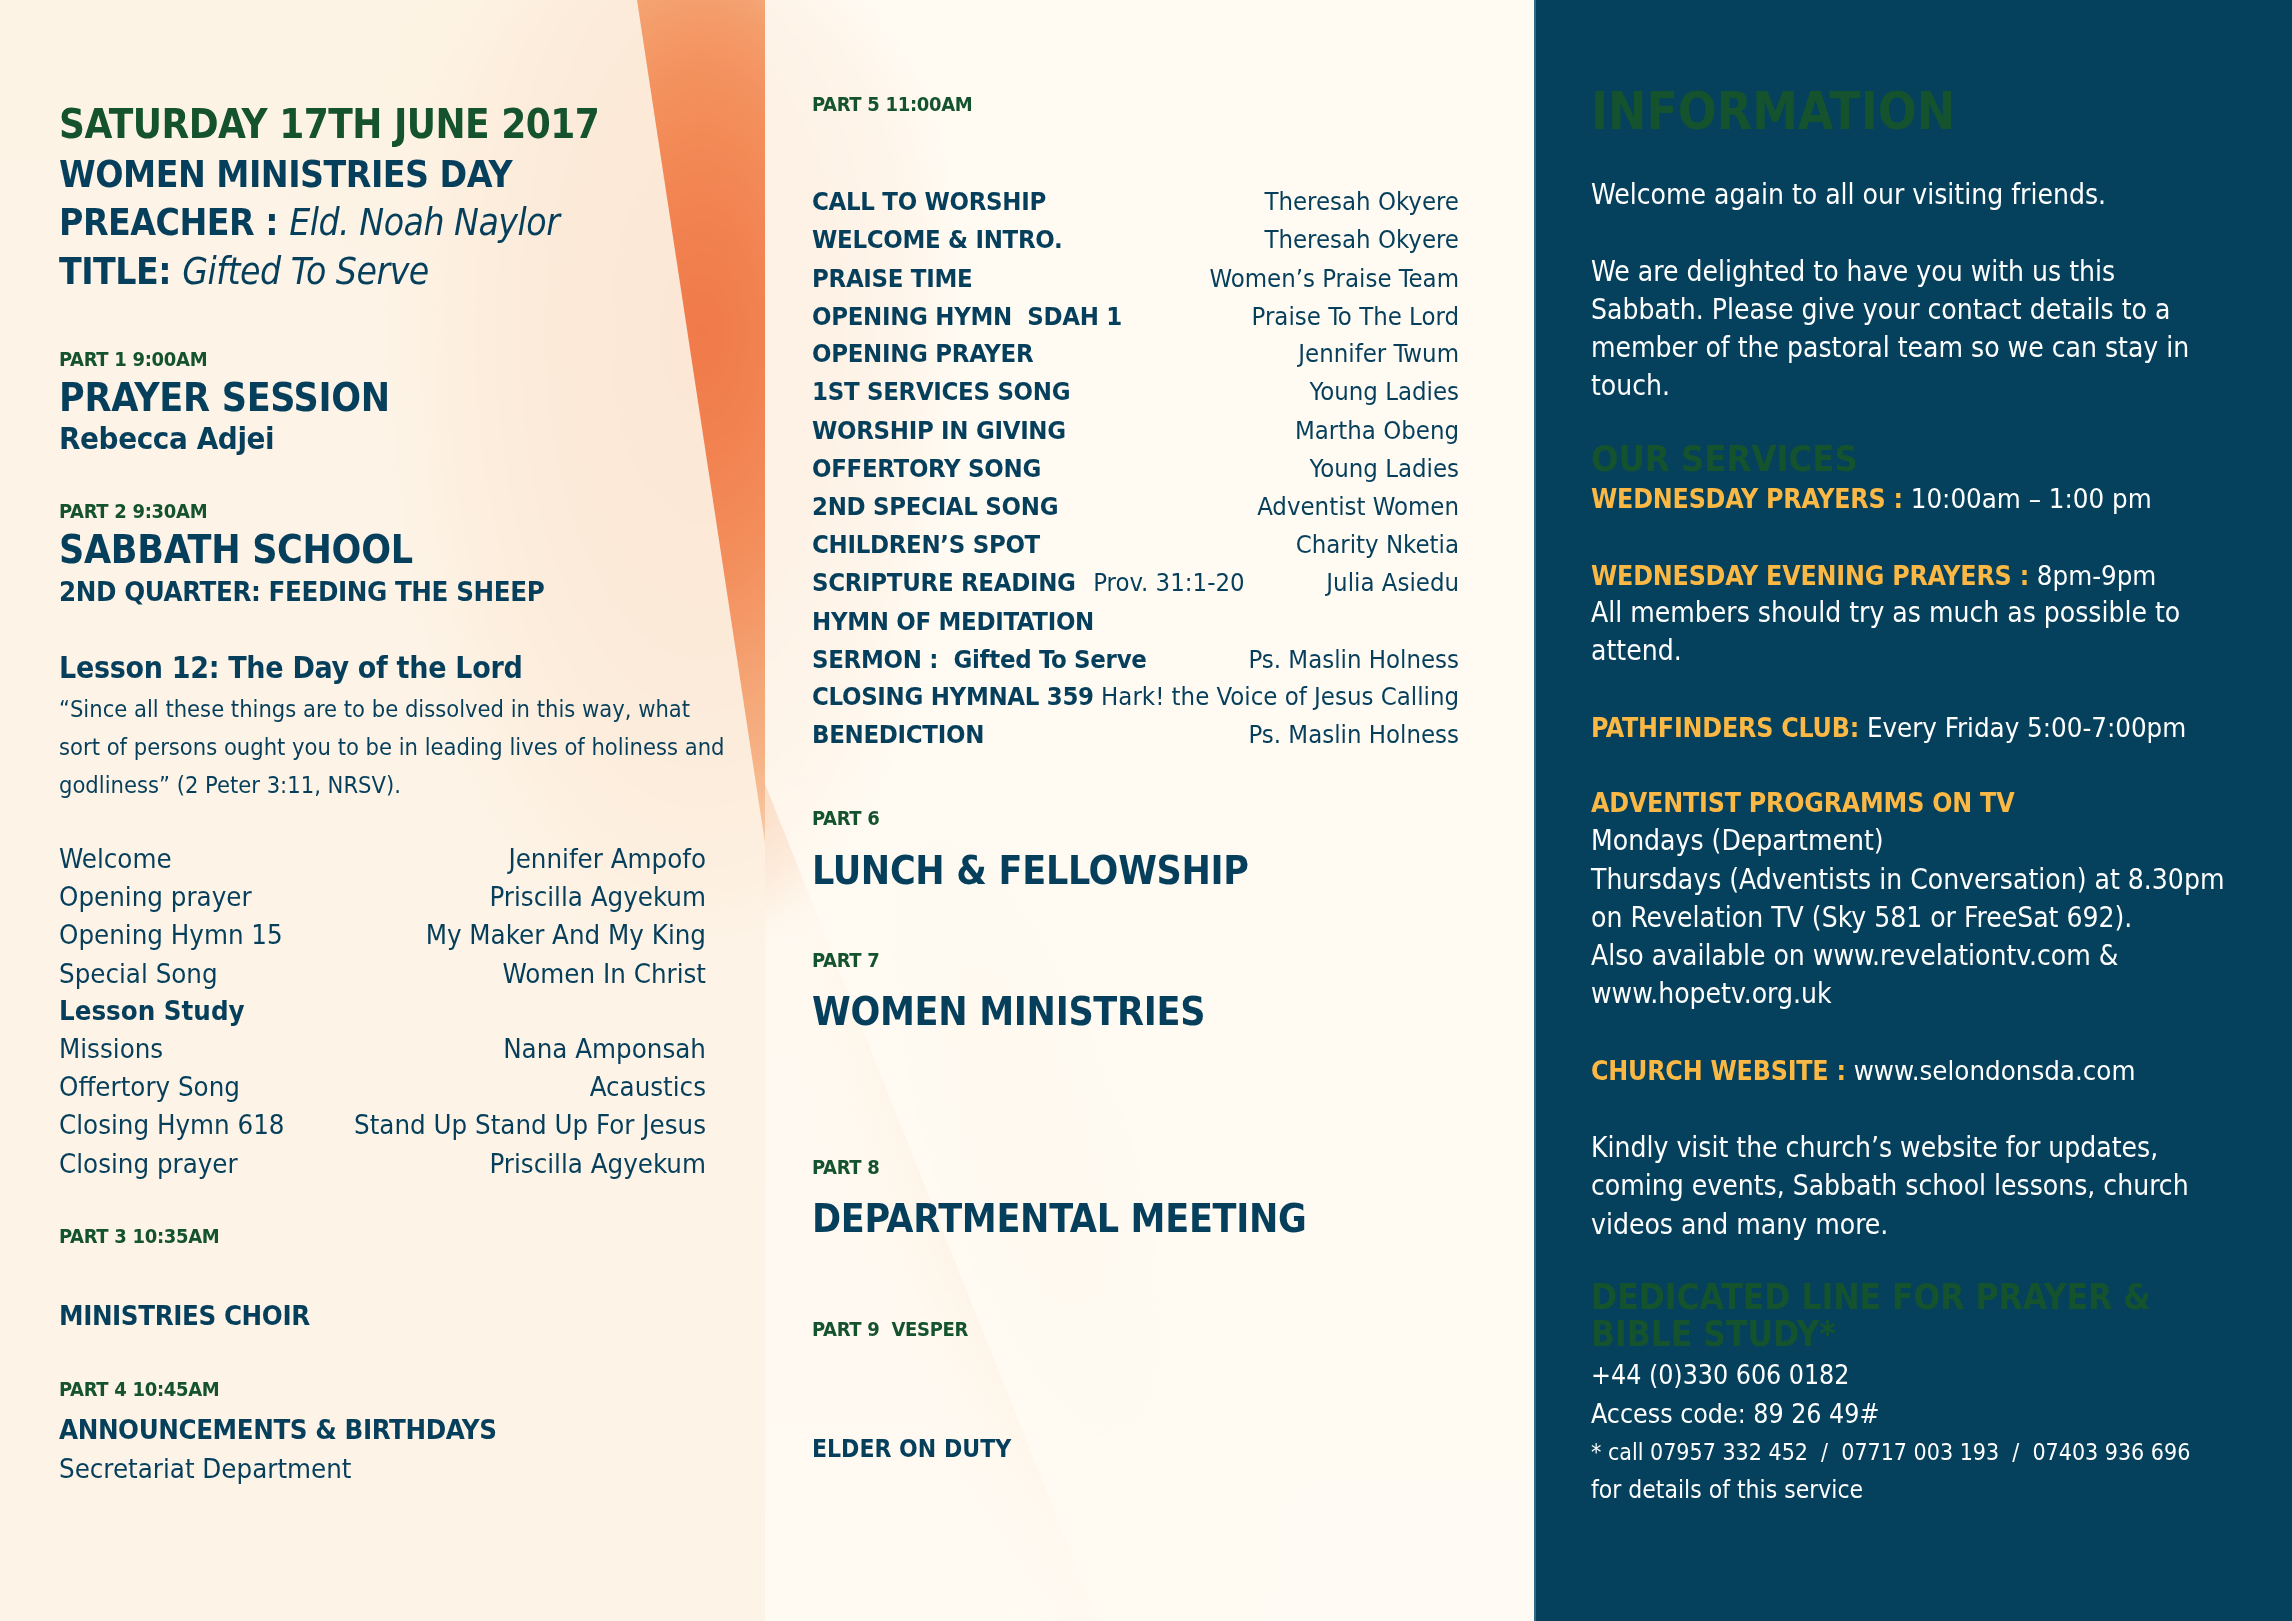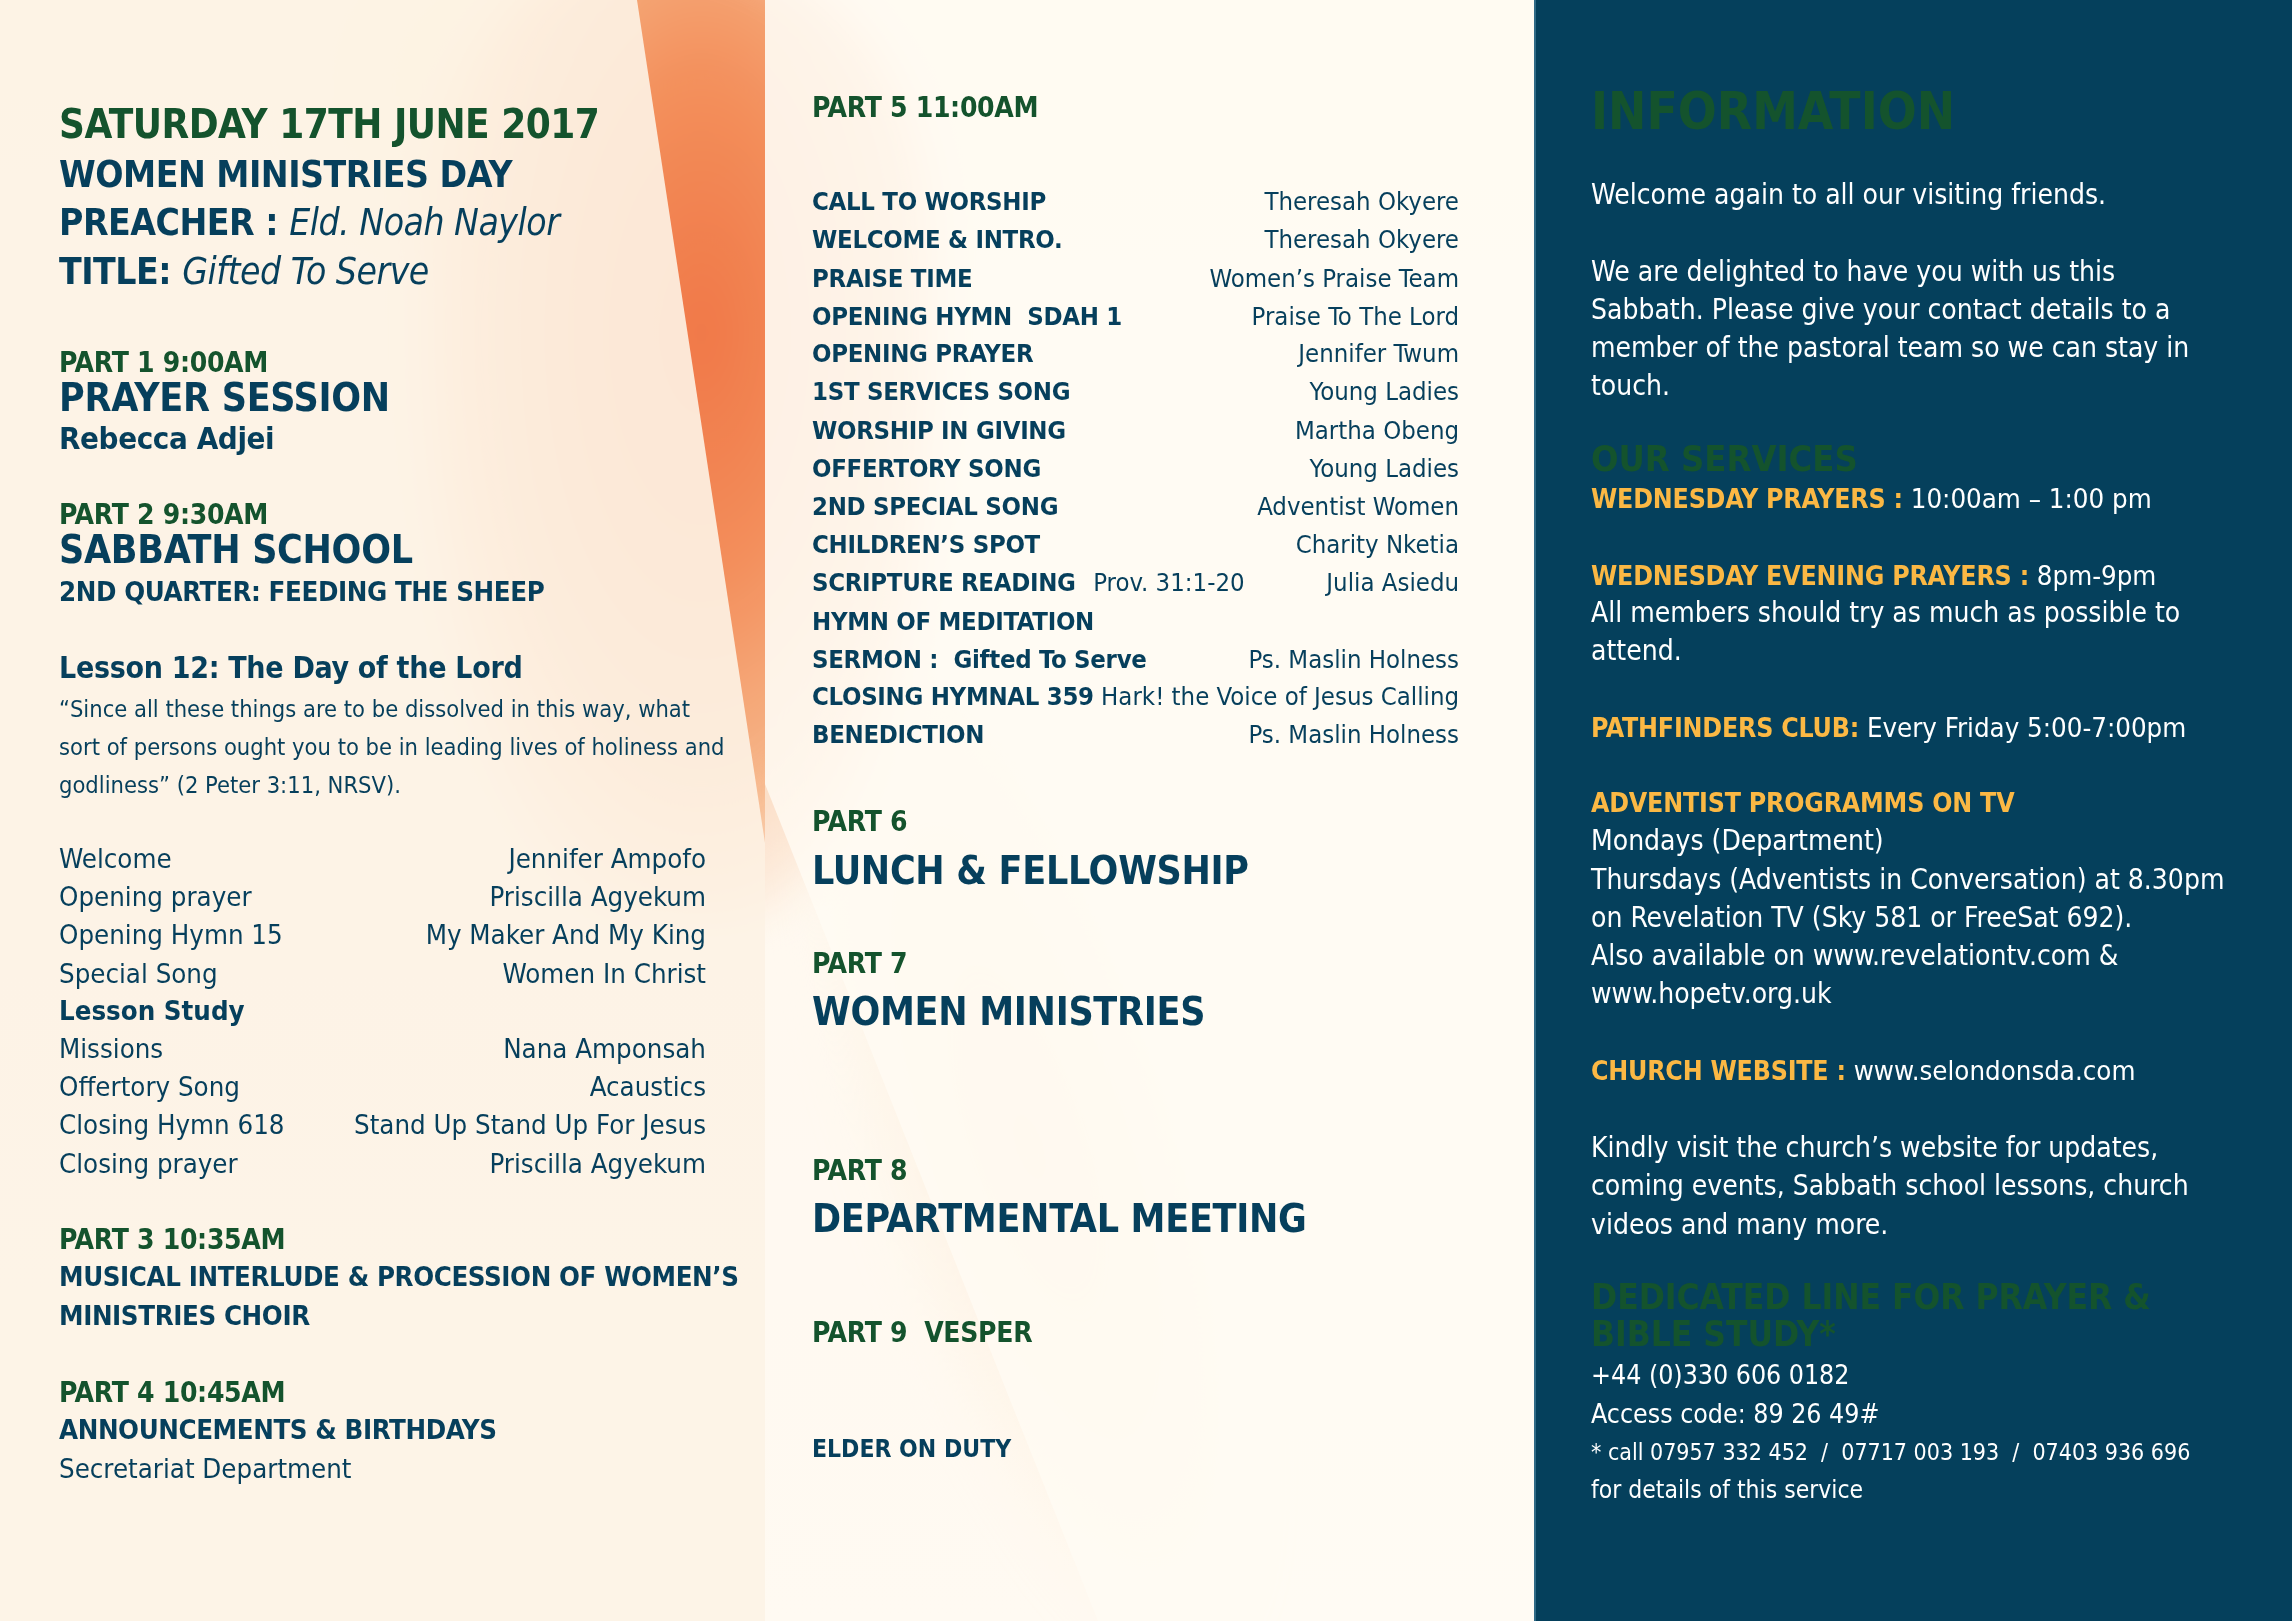--- a/index.html
+++ b/index.html
@@ -65,21 +65,21 @@
   .t { position: absolute; white-space: nowrap; line-height: 1; }
   .orange { color: #14532d; }
   .navy { color: #063f5c; }
   .gold { color: #fbb844; }
   .white { color: #ffffff; }
   .n { font-weight: normal; }
 
   .h-date { font-size: 40px; font-weight: bold; letter-spacing: -0.5px; }
   .h-sub  { font-size: 37px; font-weight: bold; letter-spacing: -0.5px; }
   .h-sub .n { font-weight: normal; font-style: italic; }
-  .part   { font-size: 28px; font-weight: bold; letter-spacing: -0.3px; }
+  .part   { font-size: 20px; font-weight: bold; letter-spacing: -0.3px; }
   .sect   { font-size: 39px; font-weight: bold; letter-spacing: -0.3px; }
   .sect-lg{ font-size: 45px; font-weight: bold; letter-spacing: -0.3px; }
   .sub    { font-size: 31px; font-weight: bold; letter-spacing: -0.4px; }
   .sub2   { font-size: 27.4px; font-weight: bold; letter-spacing: -0.4px; }
   .lesson { font-size: 30px; font-weight: bold; letter-spacing: -0.3px; }
   .quote  { font-size: 23.5px; line-height: 38px; white-space: normal; width: 676px; }
   .body28 { font-size: 27.4px; }
   .row { position: absolute; display: flex; justify-content: space-between; align-items: baseline; font-size: 27.4px; line-height: 1; }
   .row .lbl-b { font-weight: bold; }
   .row-mid { font-size: 25.5px; }
@@ -159,21 +159,20 @@
       <span>Closing Hymn 618</span>
       <span>Stand Up Stand Up For Jesus</span>
     </div>
     <div class="row" style="left:59px; width:647px; top:1150px;">
       <span>Closing prayer</span>
       <span>Priscilla Agyekum</span>
     </div>
   </div>
 
   <div class="t part orange" style="left:59px; top:1226px;">PART 3   10:35AM</div>
-  <div class="t sub2 navy" style="left:59px; top:1263px;">MUSICAL INTERLUDE &amp; PROCESSION OF WOMEN’S</div>
   <div class="t sub2 navy" style="left:59px; top:1302px;">MINISTRIES CHOIR</div>
 
   <div class="t part orange" style="left:59px; top:1379px;">PART 4   10:45AM</div>
   <div class="t sub2 navy" style="left:59px; top:1416px;">ANNOUNCEMENTS &amp; BIRTHDAYS</div>
   <div class="t body28 navy" style="left:59px; top:1455px;">Secretariat Department</div>
 
   <div class="t part orange" style="left:812px; top:94px;">PART 5   11:00AM</div>
 
   <div>
     <div class="row row-mid" style="left:812px; width:647px; top:189px;">

